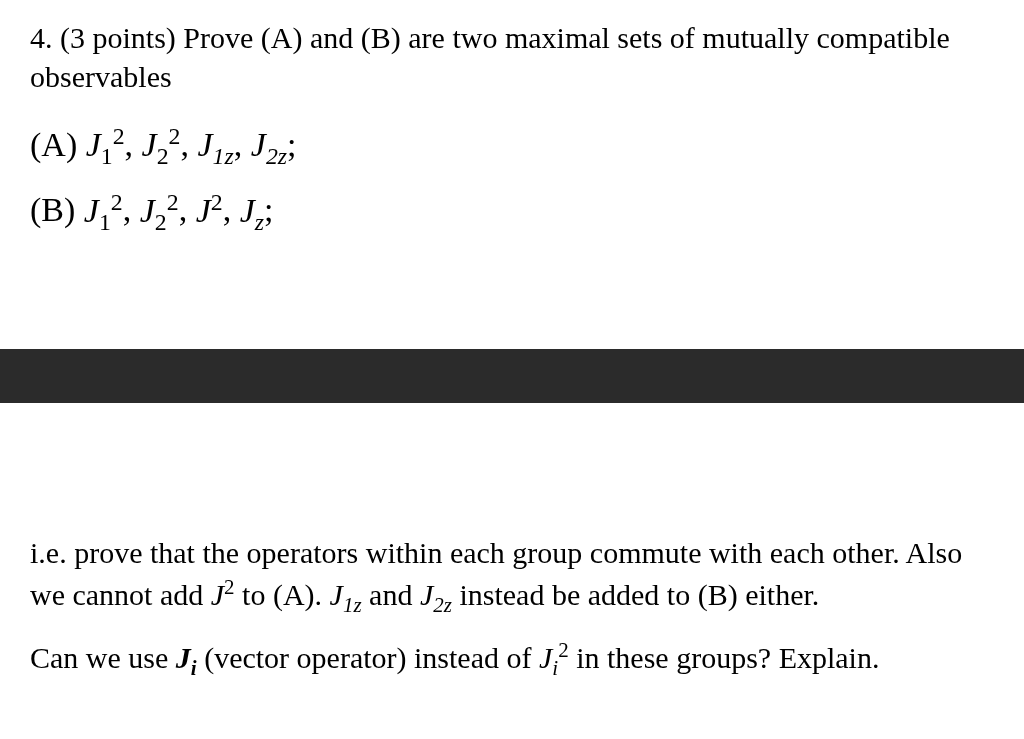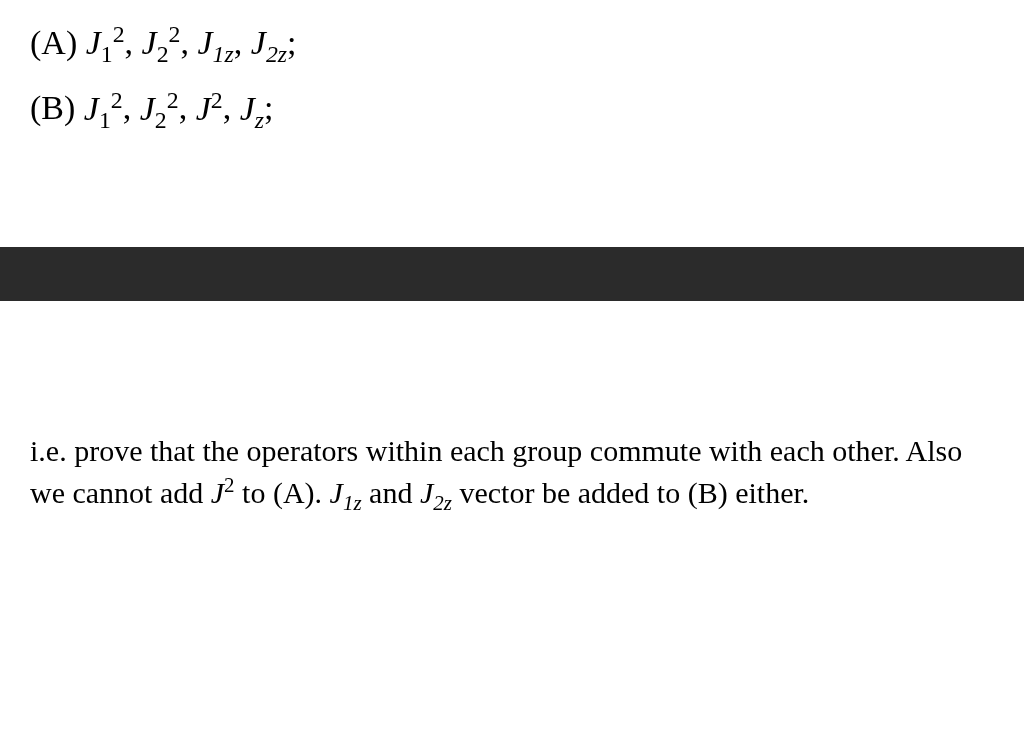--- a/index.html
+++ b/index.html
@@ -45,30 +45,36 @@
     .math-var { font-style: italic; }
     .bold-var { font-weight: bold; font-style: italic; }
     sub { font-size: 0.7em; vertical-align: sub; font-style: normal; }
     sup { font-size: 0.7em; vertical-align: super; font-style: normal; }
     .subital { font-style: italic; }
   </style>
 </head>
 <body>
 
 <div class="section-top">
+  <div class="problem-statement">
+    <span>4. (3 points) </span><span>Prove (A) and (B) are two maximal sets of mutually compatible observables</span>
+  </div>
 
   <div class="equation-line">
     <span>(A) </span><span class="math-var"><span>J</span><sub>1</sub><sup>2</sup></span><span>, </span><span class="math-var"><span>J</span><sub>2</sub><sup>2</sup></span><span>, </span><span class="math-var"><span>J</span><sub class="subital">1z</sub></span><span>, </span><span class="math-var"><span>J</span><sub class="subital">2z</sub></span><span>;</span>
   </div>
 
   <div class="equation-line">
     <span>(B) </span><span class="math-var"><span>J</span><sub>1</sub><sup>2</sup></span><span>, </span><span class="math-var"><span>J</span><sub>2</sub><sup>2</sup></span><span>, </span><span class="math-var"><span>J</span><sup>2</sup></span><span>, </span><span class="math-var"><span>J</span><sub class="subital">z</sub></span><span>;</span>
   </div>
 </div>
 
 <div class="divider"></div>
 
 <div class="section-bottom">
   <div class="clarification">
-    <span>i.e. prove that the operators within each group commute with each other. Also we cannot add </span><span class="math-var"><span>J</span><sup>2</sup></span><span> to (A). </span><span class="math-var"><span>J</span><sub class="subital">1z</sub></span><span> and </span><span class="math-var"><span>J</span><sub class="subital">2z</sub></span><span> vector be added to (B) either.</span>
+    <span>i.e. prove that the operators within each group commute with each other. Also we cannot add </span><span class="math-var"><span>J</span><sup>2</sup></span><span> to (A). </span><span class="math-var"><span>J</span><sub class="subital">1z</sub></span><span> and </span><span class="math-var"><span>J</span><sub class="subital">2z</sub></span><span> instead be added to (B) either.</span>
   </div>
 
+  <div class="question">
+    <span>Can we use </span><span class="bold-var"><span>J</span><sub class="subital">i</sub></span><span> (vector operator) instead of </span><span class="math-var"><span>J</span><sub class="subital">i</sub><sup>2</sup></span><span> in these groups? Explain.</span>
+  </div>
 </div>
 
 </body></html>

